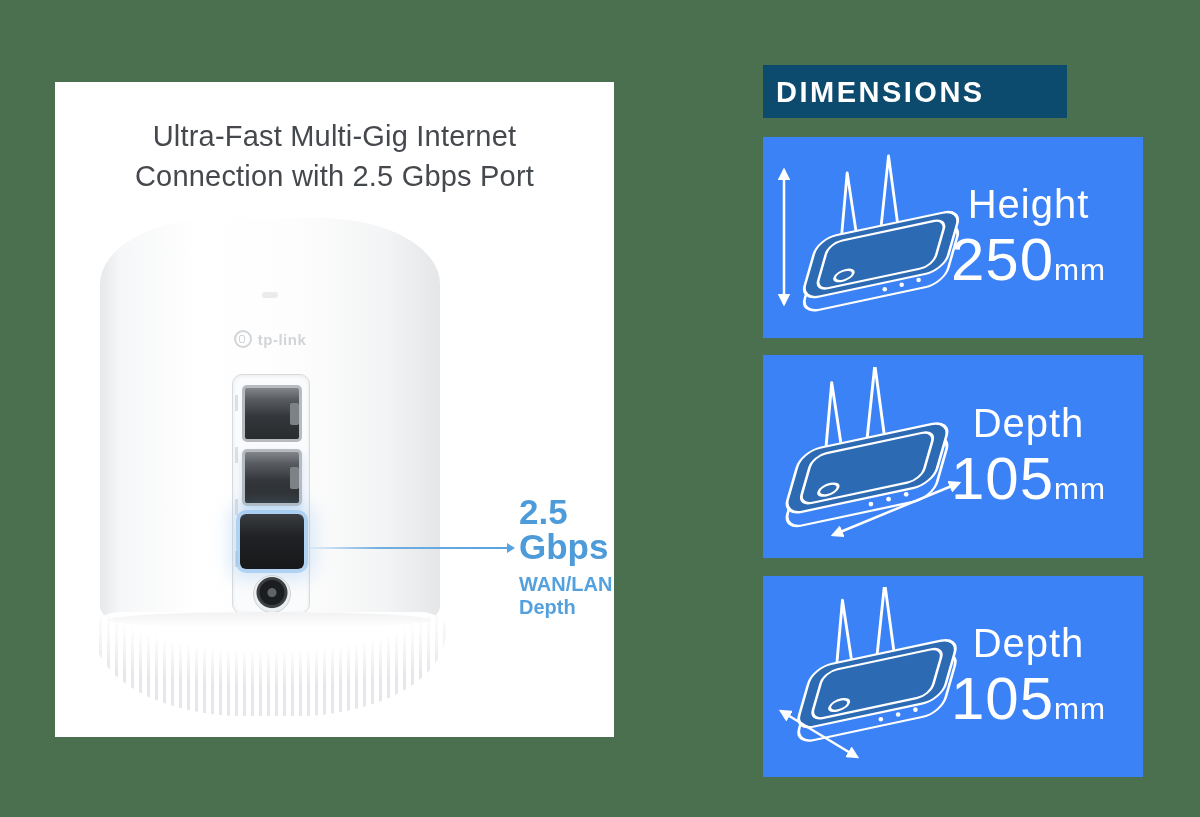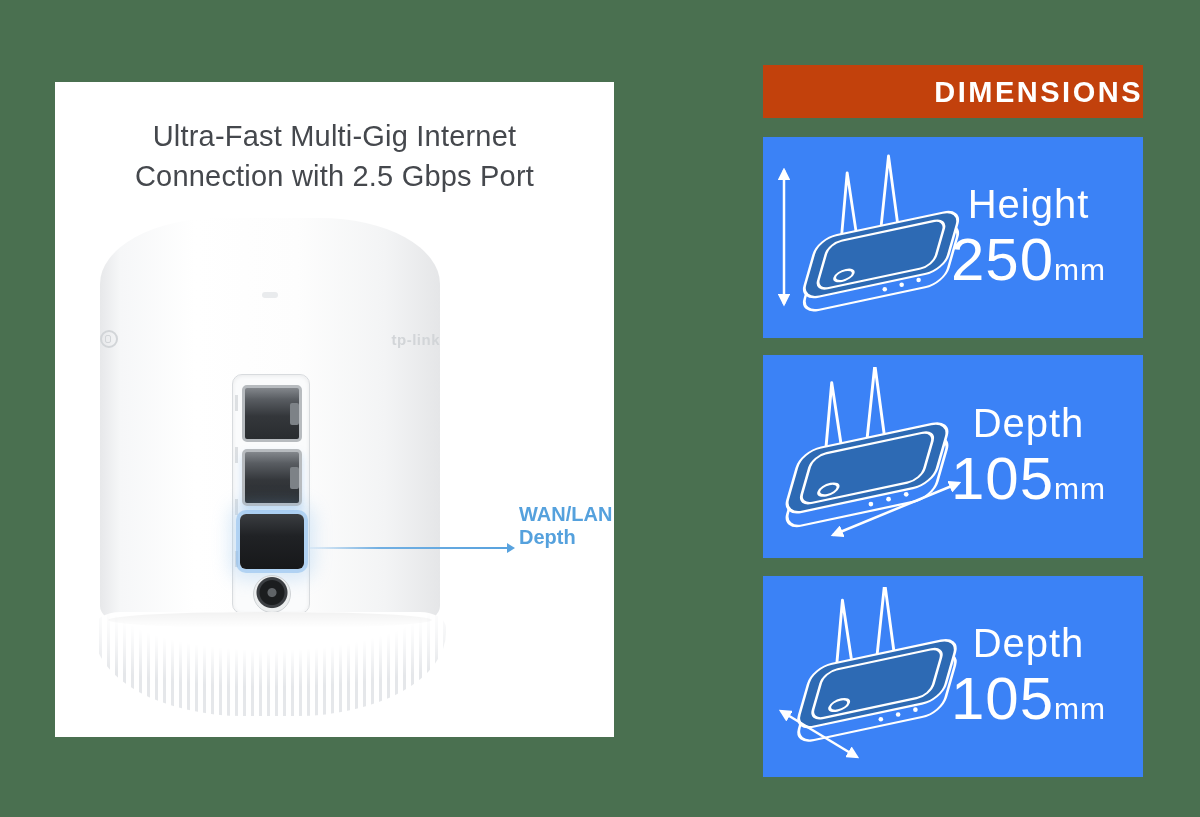--- a/index.html
+++ b/index.html
@@ -27,21 +27,21 @@
     background:
       linear-gradient(90deg,#e7e8ea 0%,#f6f7f8 6%,#ffffff 28%,#fdfdfd 58%,#f3f4f5 84%,#e5e6e8 100%);
     border-radius:120px 120px 22px 22px / 66px 66px 16px 16px;
   }
   .device-notch {
     position:absolute; top:74px; left:50%; margin-left:-8px;
     width:16px; height:6px; border-radius:3px; background:#e9ebed;
   }
   .brand {
     position:absolute; top:112px; left:0; width:100%;
-    display:flex; justify-content:space-between; align-items:center; gap:6px;
+    display:flex; justify-content:center; align-items:center; gap:6px;
     color:#d2d5d8;
   }
   .brand-mark {
     width:14px; height:14px; border:2.5px solid #d2d5d8; border-radius:50%;
     position:relative;
   }
   .brand-mark::after {
     content:""; position:absolute; left:3px; top:3px; width:4px; height:6px;
     border:1.5px solid #d2d5d8; border-radius:2px;
   }
@@ -102,24 +102,24 @@
   .callout-line::after {
     content:""; position:absolute; right:-7px; top:-4px;
     border-left:8px solid #58A2DE; border-top:5px solid transparent; border-bottom:5px solid transparent;
   }
   .callout-text { position:absolute; left:464px; top:412px; }
   .callout-speed { font-size:35px; font-weight:bold; color:#4E9BDA; line-height:1; }
   .callout-port  { font-size:20px; font-weight:bold; color:#55A1DD; margin-top:9px; }
 
   
   .dim-header {
-    position:absolute; left:763px; top:65px; width:380px; height:53px;
-    background:#c2410c; color:#ffffff; box-sizing:border-box;
+    position:absolute; left:763px; top:65px; width:304px; height:53px;
+    background:#0c4a6e; color:#ffffff; box-sizing:border-box;
     font-size:29px; font-weight:bold; letter-spacing:2.5px;
-    line-height:54px; padding-left:13px;text-align:right;
+    line-height:54px; padding-left:13px;
   }
   .dim-box { position:absolute; left:763px; width:380px; background:#3b82f6; }
   #dim-height { top:137px; height:201px; }
   #dim-width  { top:355px; height:203px; }
   #dim-depth  { top:576px; height:201px; }
 
   .dim-icon {
     position:absolute; left:8px; top:50%; transform:translateY(-50%);
     width:200px; height:180px;
   }
@@ -176,20 +176,21 @@
         <div class="rj45 rj45-2"></div>
         <div class="port-25g"></div>
         <div class="power-jack"></div>
       </div>
     </div>
     <div class="device-base"></div>
   </div>
 
   <div class="callout-line"></div>
   <div class="callout-text">
+    <div class="callout-speed">2.5 Gbps</div>
     <div class="callout-port">WAN/LAN Depth</div>
   </div>
 </div>
 
 <div class="dim-header">DIMENSIONS</div>
 
 <div class="dim-box" id="dim-height">
   <svg class="dim-icon" viewBox="0 0 200 180">
     <line x1="13" y1="22" x2="13" y2="156" stroke="#ffffff" stroke-width="2.5" marker-start="url(#ah)" marker-end="url(#ah)"></line>
     <use href="#router-art" transform="translate(16,6) scale(0.94)"></use>

